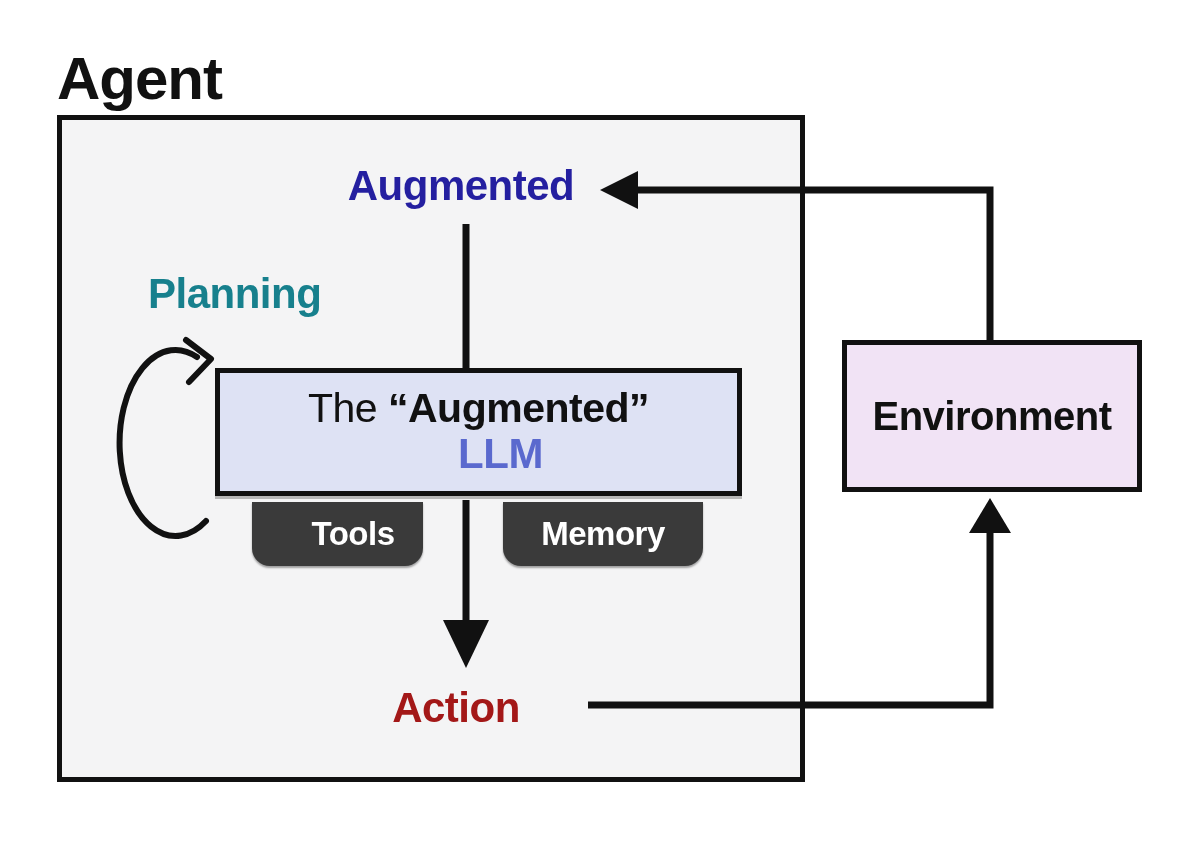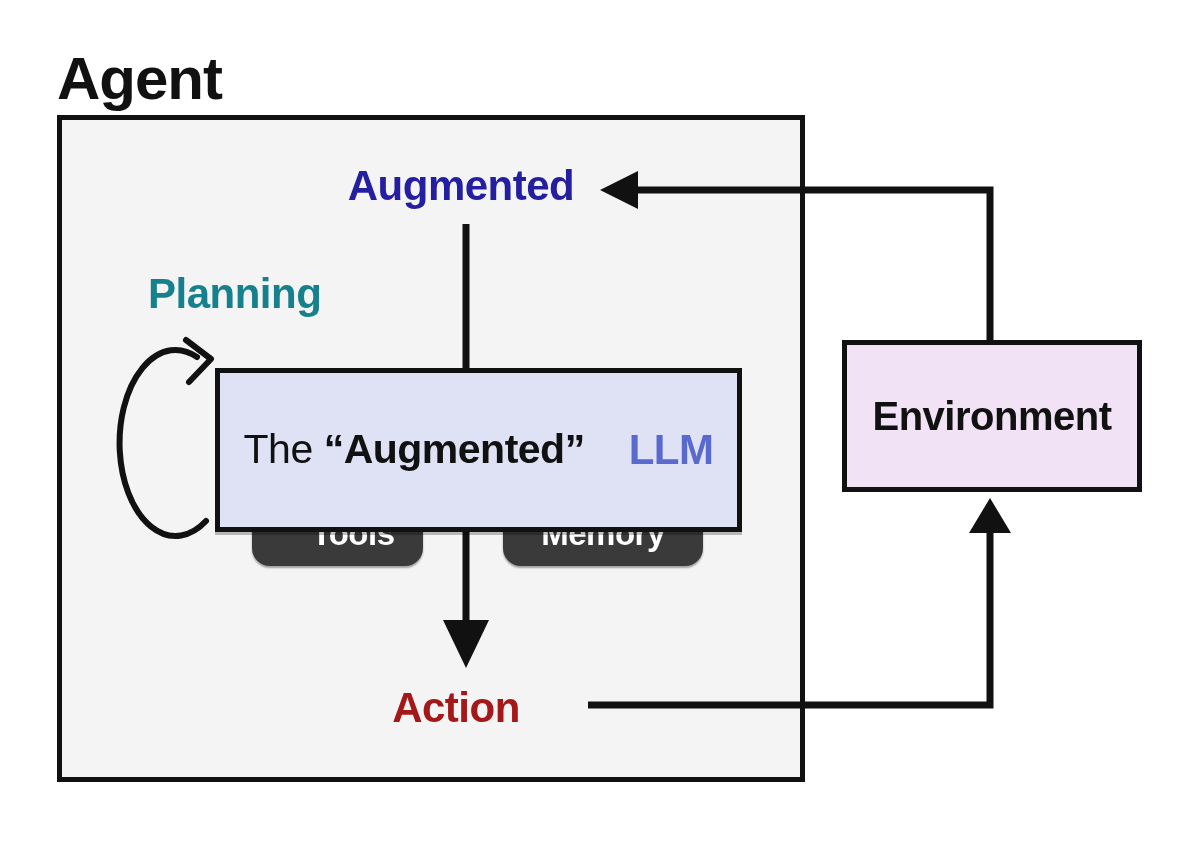--- a/index.html
+++ b/index.html
@@ -23,23 +23,23 @@
   #arrow-layer { left:0; top:0; width:1200px; height:858px; z-index:1; }
   .stroke { stroke:var(--c-line,#111); fill:none; }
   .head   { fill:var(--c-line,#111); stroke:none; }
 
   .float-label { z-index:2; font-weight:700; font-size:42px; letter-spacing:-0.5px; white-space:nowrap; }
   #perception-label { left:461px; top:162px; transform:translateX(-50%); color:var(--c-perception,#241fa0); }
   #planning-label   { left:100px;  top:270px; color:var(--c-planning,#17808d);margin-left:48px; }
   #action-label     { left:456px; top:684px; transform:translateX(-50%); color:var(--c-action,#a31818); }
 
   #llm-box {
-    left:215px; top:368px; width:527px; height:164px; box-sizing:border-box;
+    left:215px; top:368px; width:527px; height:128px; box-sizing:border-box;
     background:var(--c-llm_box_bg,#dee2f4); border:5px solid var(--c-line,#111);
-    display:flex; align-items:center; justify-content:center;
+    display:flex; flex-direction:column; align-items:center; justify-content:center;
     z-index:3; box-shadow:0 3px 0 rgba(0,0,0,0.25);
   }
   #llm-line1 { font-size:41px; letter-spacing:-0.5px; color:var(--c-text,#111); line-height:1.1; }
   #llm-line1 .bold { font-weight:700; }
   #llm-line2 { font-size:42px; font-weight:700; letter-spacing:-0.5px; color:var(--c-llm,#5a69ce); line-height:1.1;margin-left:44px; }
 
   .tab {
     top:502px; height:64px; box-sizing:border-box;
     background:var(--c-tab_bg,#3a3a3a); color:var(--c-tab_text,#fff);
     border-radius:0 0 18px 18px; z-index:2;

